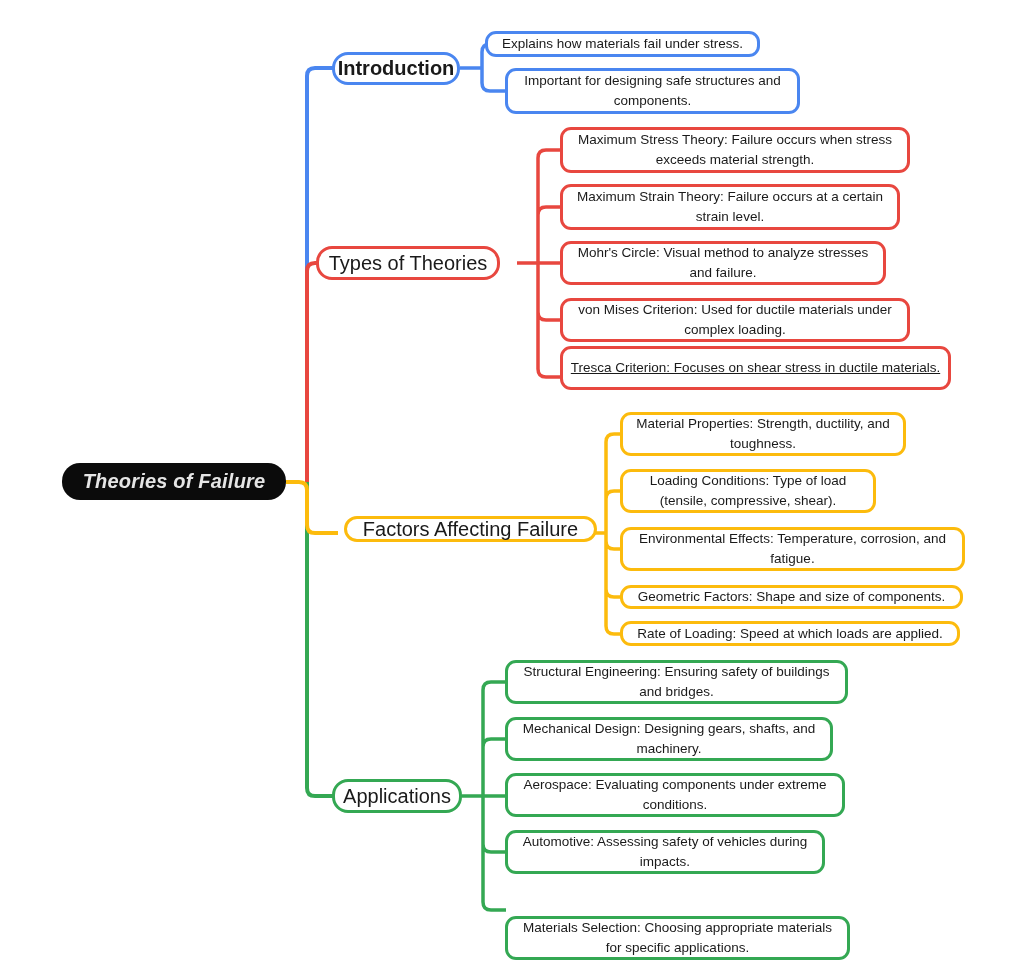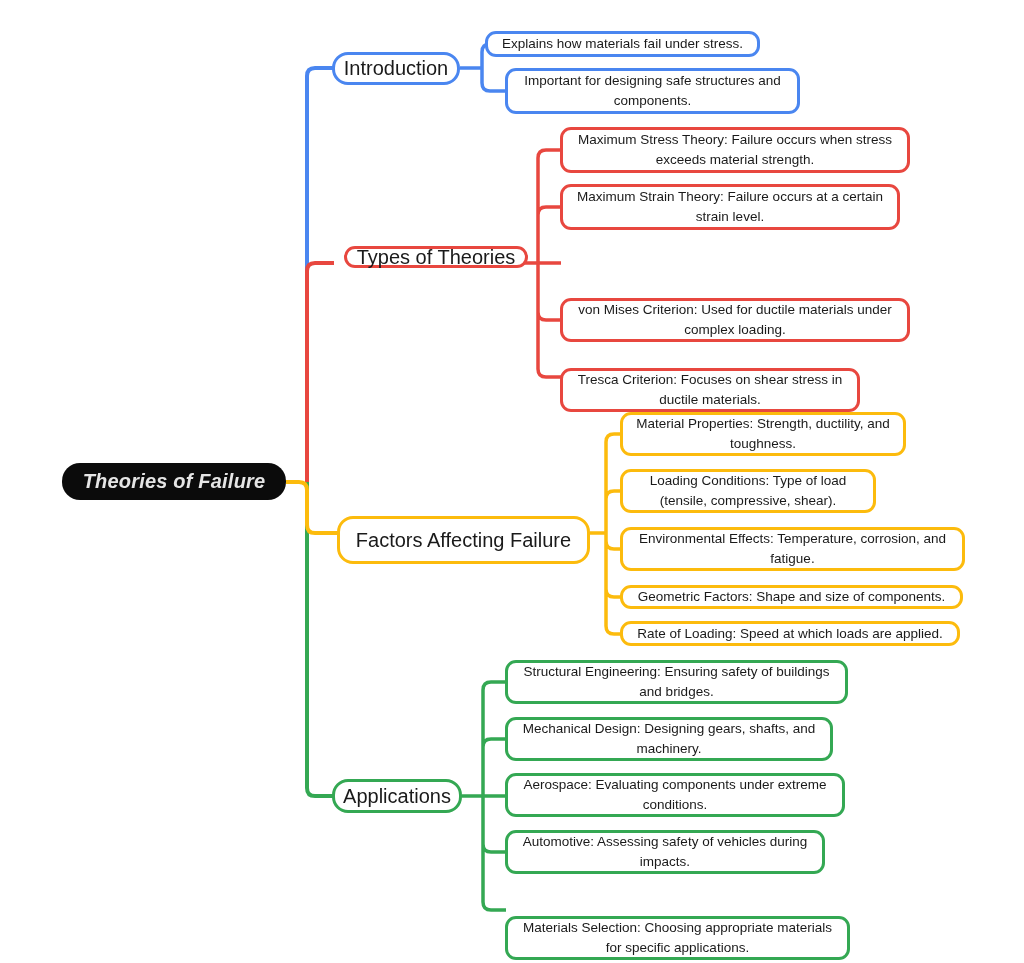--- a/index.html
+++ b/index.html
@@ -60,50 +60,53 @@
              M483 796 V690 Q483 682 491 682 H506
              M483 796 V747 Q483 739 491 739 H506
              M483 796 V844 Q483 852 491 852 H506
              M483 796 V902 Q483 910 491 910 H506"></path>
   </svg>
 
   <div class="node root" style="left:62px;top:463px;width:224px;height:37px;">
     <span>Theories of Failure</span>
   </div>
 
-  <div class="node branch blue" style="left:332px;top:52px;width:128px;height:33px;">
+  <div class="node branch blue" style="left:332px;top:52px;width:128px;height:33px;font-weight:bold;">
     <span>Introduction</span>
   </div>
-  <div class="node branch red" style="left:344px;top:246px;width:184px;height:22px;">
+  <div class="node branch red" style="left:316px;top:246px;width:184px;height:34px;">
     <span>Types of Theories</span>
   </div>
-  <div class="node branch yellow" style="left:337px;top:516px;width:253px;height:48px;">
+  <div class="node branch yellow" style="left:344px;top:516px;width:253px;height:26px;">
     <span>Factors Affecting Failure</span>
   </div>
   <div class="node branch green" style="left:332px;top:779px;width:130px;height:34px;text-align:center;">
     <span>Applications</span>
   </div>
 
   <div class="node leaf blue one-line" style="left:485px;top:31px;width:275px;height:26px;">
     <span>Explains how materials fail under stress.</span>
   </div>
   <div class="node leaf blue" style="left:505px;top:68px;width:295px;height:46px;">
     <span>Important for designing safe structures and components.</span>
   </div>
 
   <div class="node leaf red" style="left:560px;top:127px;width:350px;height:46px;">
     <span>Maximum Stress Theory: Failure occurs when stress exceeds material strength.</span>
   </div>
   <div class="node leaf red" style="left:560px;top:184px;width:340px;height:46px;">
     <span>Maximum Strain Theory: Failure occurs at a certain strain level.</span>
   </div>
+  <div class="node leaf red" style="left:560px;top:241px;width:326px;height:44px;">
+    <span>Mohr's Circle: Visual method to analyze stresses and failure.</span>
+  </div>
   <div class="node leaf red" style="left:560px;top:298px;width:350px;height:44px;">
     <span>von Mises Criterion: Used for ductile materials under complex loading.</span>
   </div>
-  <div class="node leaf red" style="left:560px;top:368px;width:300px;height:44px;">
+  <div class="node leaf red" style="left:560px;top:346px;width:391px;height:44px;text-decoration:underline;">
     <span>Tresca Criterion: Focuses on shear stress in ductile materials.</span>
   </div>
 
   <div class="node leaf yellow" style="left:620px;top:412px;width:286px;height:44px;">
     <span>Material Properties: Strength, ductility, and toughness.</span>
   </div>
   <div class="node leaf yellow" style="left:620px;top:469px;width:256px;height:44px;">
     <span>Loading Conditions: Type of load (tensile, compressive, shear).</span>
   </div>
   <div class="node leaf yellow" style="left:620px;top:527px;width:345px;height:44px;">

